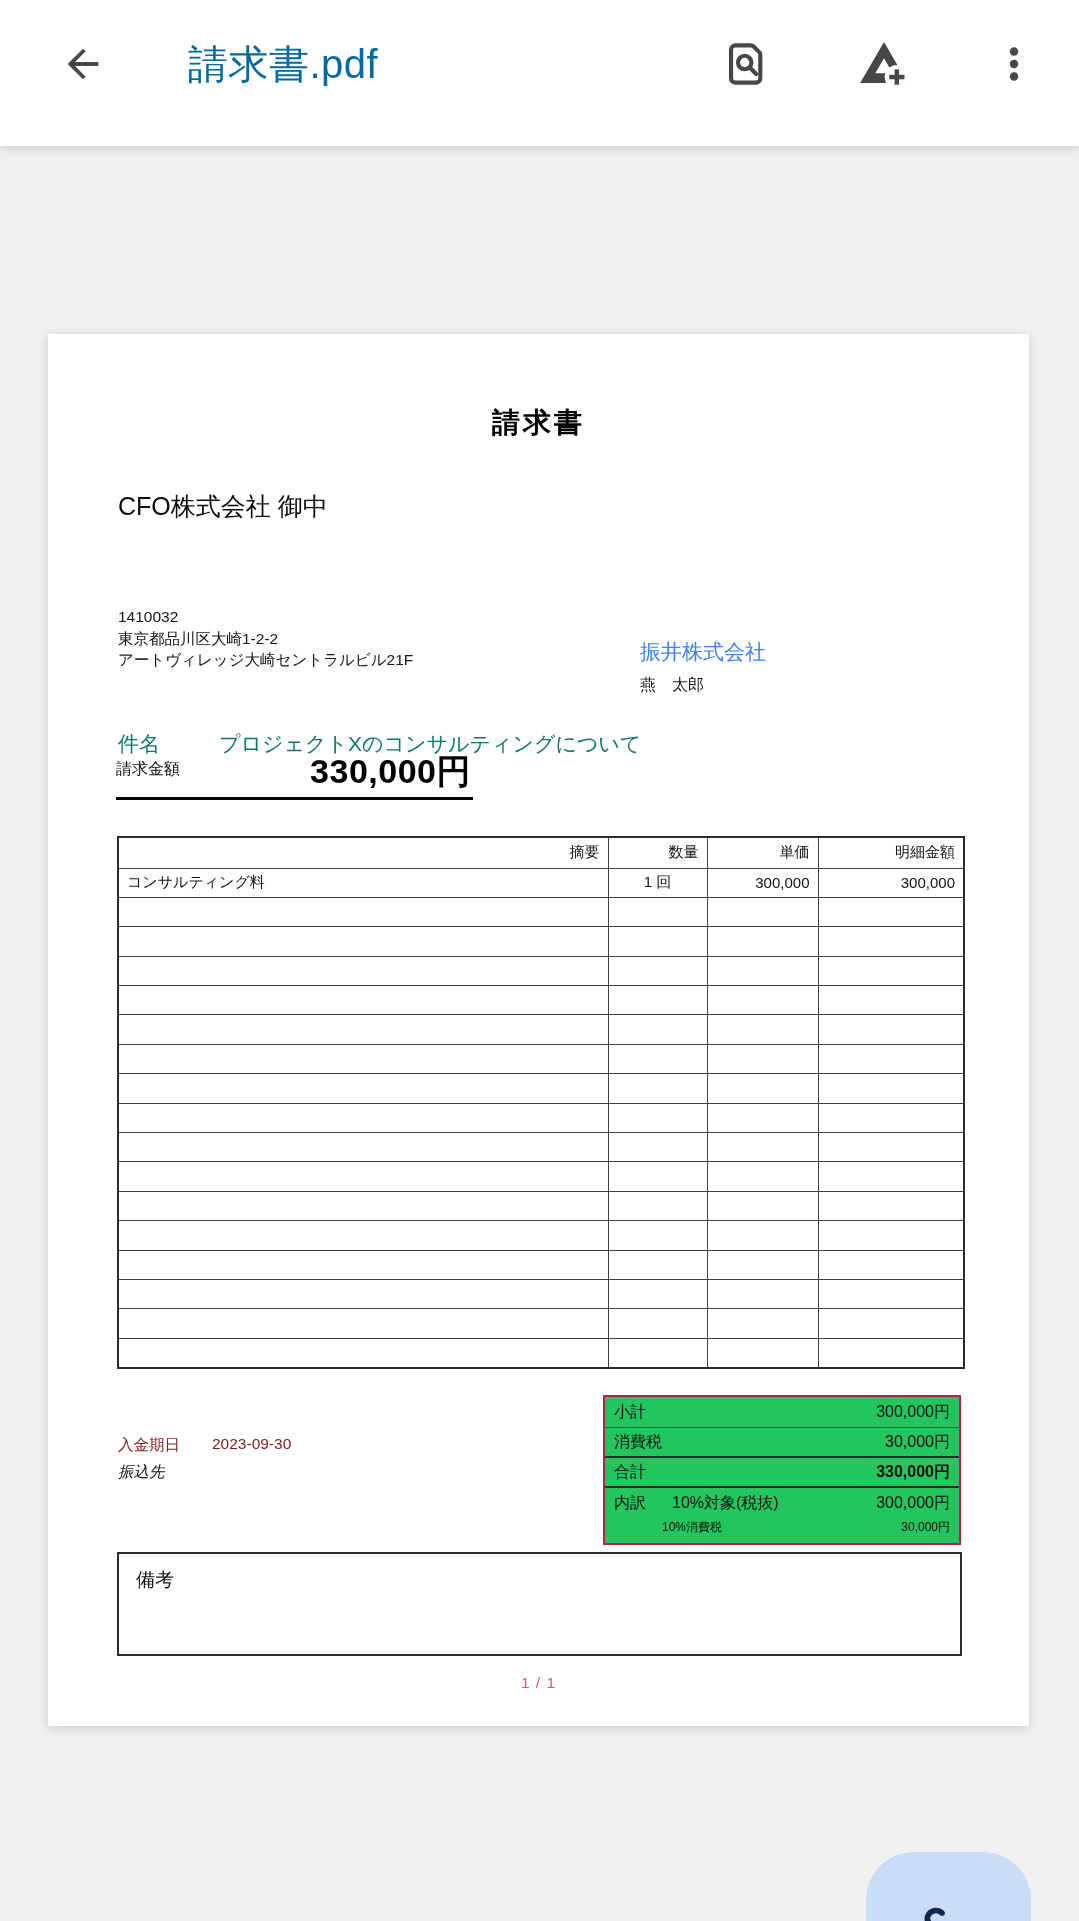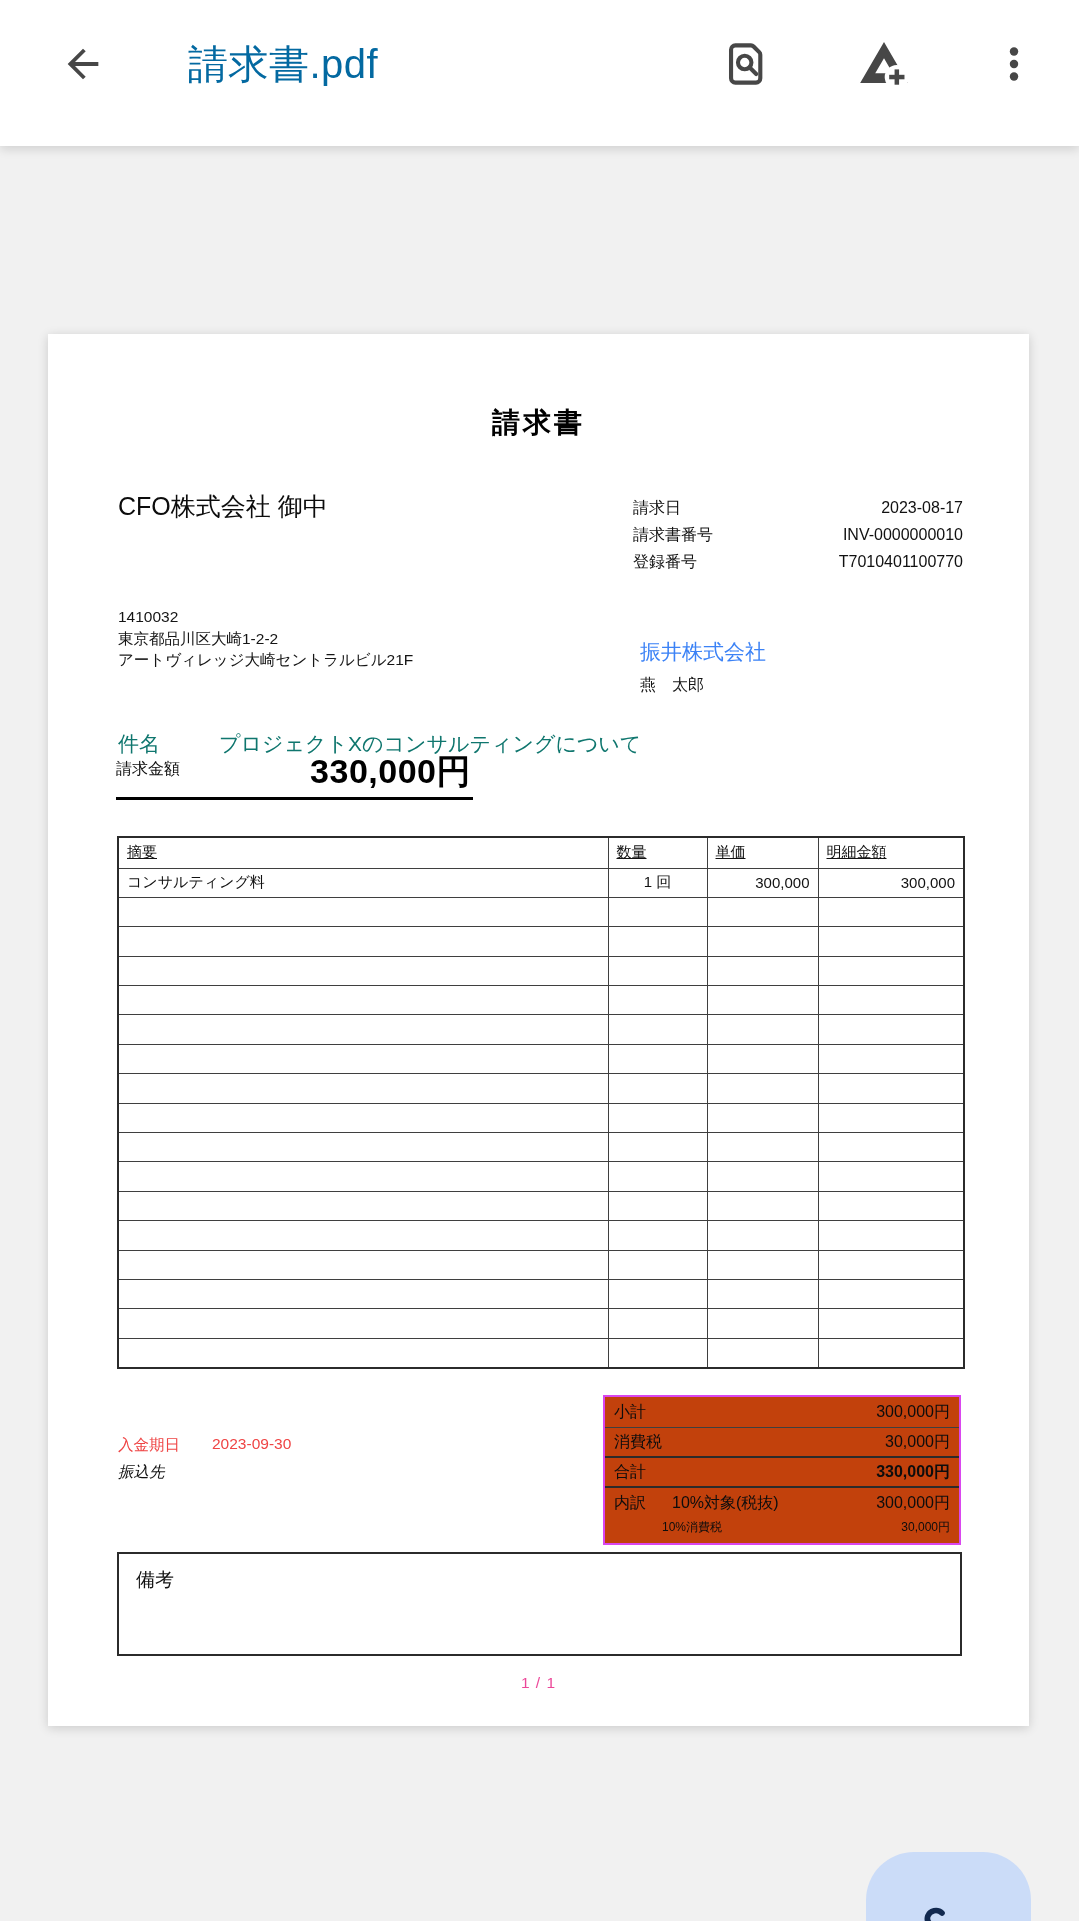--- a/index.html
+++ b/index.html
@@ -42,40 +42,40 @@
   .subject-label{width:93px;}
   .amount-wrap{left:68px;top:418px;width:357px;height:48px;border-bottom:3px solid #000;
     display:flex;align-items:center;box-sizing:border-box;padding-bottom:5px;}
   .amount-label{font-size:16px;padding-bottom:5px;color:#0d0d0d;}
   .amount-value{font-size:34px;font-weight:700;color:#000;margin-left:auto;margin-right:2px;letter-spacing:.5px;}
   
   .items{left:69px;top:502px;width:846px;border-collapse:collapse;table-layout:fixed;}
   .items th,.items td{border:1px solid #3f3f3f;font-weight:400;font-size:15px;color:#111;
     padding:0 8px;overflow:hidden;white-space:nowrap;box-sizing:border-box;}
   .items{border:2px solid #2b2b2b;}
-  .items thead th{height:31px;text-align:left;text-decoration:underline;}
+  .items thead th{height:31px;text-align:right;}
   .items tbody td{height:29.4px;}
   .c-desc{width:490px;text-align:left;}
   .c-qty{width:99px;text-align:center;}
   .c-price{width:111px;text-align:right;}
   .c-amt{width:146px;text-align:right;}
   
-  .totals{left:555px;top:1061px;width:358px;border:2px solid #d946ef;background:#c2410c;box-sizing:border-box;}
+  .totals{left:555px;top:1061px;width:358px;border:2px solid #be185d;background:#22c55e;box-sizing:border-box;}
   .t-row{display:flex;align-items:center;box-sizing:border-box;padding:0 9px;font-size:16px;color:#0d0d0d;}
   .t-sub{height:31px;border-bottom:1px solid #3f3f3f;}
   .t-tax{height:30px;border-bottom:2px solid #2b2b2b;}
   .t-total{height:30px;border-bottom:2px solid #2b2b2b;}
   .t-total .t-val{font-weight:700;}
   .t-break{height:31px;}
   .t-breaksub{height:24px;font-size:12px;align-items:flex-start;}
   .t-val{margin-left:auto;}
   .t-break-item{margin-left:26px;}
   .t-breaksub .t-lbl{margin-left:48px;}
   
-  .pay-due{left:70px;top:1101px;display:flex;font-size:15.5px;color:#ef4444;justify-content:space-between;}
+  .pay-due{left:70px;top:1101px;display:flex;font-size:15.5px;color:#7f1d1d;justify-content:space-between;}
   .pay-due-label{margin-right:32px;}
   .pay-bank{left:70px;top:1128px;font-size:15.5px;color:#111;font-style:italic;}
   .remarks{left:69px;top:1218px;width:845px;height:104px;border:2px solid #2b2b2b;box-sizing:border-box;}
   .remarks-label{font-size:19px;color:#111;padding:13px 0 0 17px;}
   .page-indicator{left:0;top:1340px;width:100%;text-align:center;font-size:15.5px;color:#ec4899;letter-spacing:1px;}
   
   .fab{
     position:absolute;left:866px;top:1706px;width:165px;height:169px;border:none;cursor:pointer;
     border-radius:48px;background:#cbdcf8;display:flex;align-items:center;justify-content:center;
   }
@@ -122,34 +122,20 @@
   </button>
 </div>
 
 <div class="viewer">
   <div class="page">
 
     <div class="abs doc-title">請求書</div>
 
     <div class="abs recipient">CFO株式会社 御中</div>
 
-    <div class="abs meta">
-      <div class="meta-row">
-        <span>請求日</span>
-        <span>2023-08-17</span>
-      </div>
-      <div class="meta-row">
-        <span>請求書番号</span>
-        <span>INV-0000000010</span>
-      </div>
-      <div class="meta-row">
-        <span>登録番号</span>
-        <span>T7010401100770</span>
-      </div>
-    </div>
 
     <div class="abs sender-addr">
       <div>1410032</div>
       <div>東京都品川区大崎1-2-2</div>
       <div>アートヴィレッジ大崎セントラルビル21F</div>
     </div>
 
     <div class="abs sender-company">振井株式会社</div>
     <div class="abs sender-person">燕　太郎</div>
 

